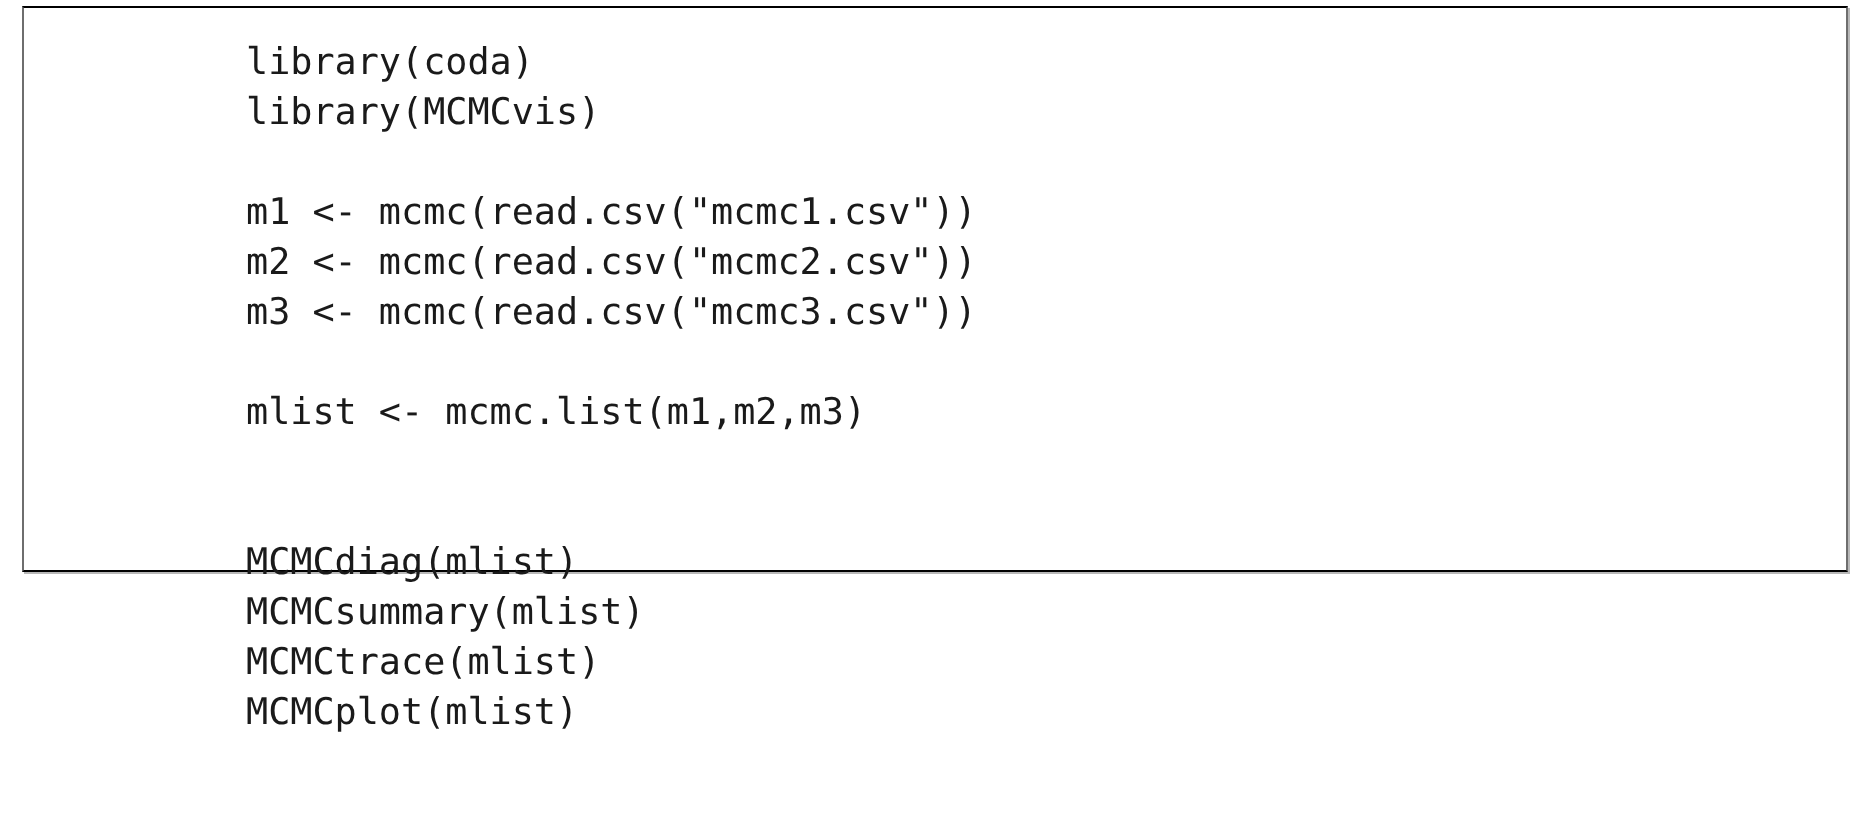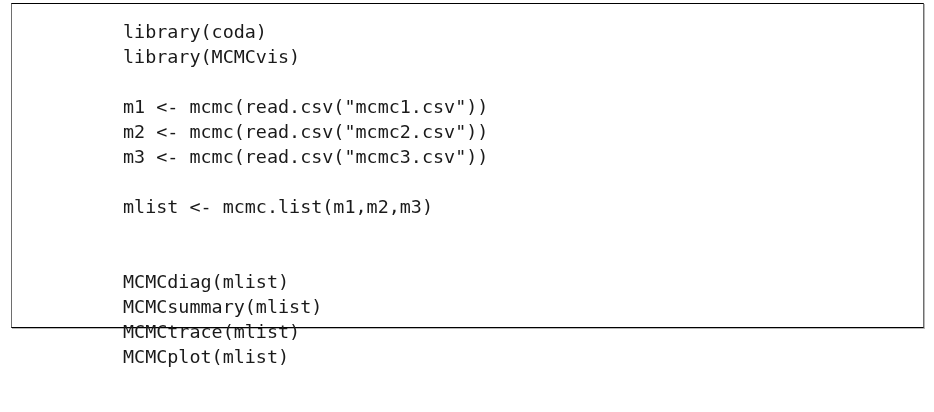--- a/index.html
+++ b/index.html
@@ -20,21 +20,21 @@
     height: 412px;
     background: #ffffff;
   }
 
   
   #code-frame {
     position: absolute;
     left: 11px;
     top: 3px;
     width: 913px;
-    height: 325px;
+    height: 283px;
     box-sizing: border-box;
     background: #ffffff;
     border-top: 1.6px solid #000000;
     border-bottom: 1.6px solid #000000;
     border-left: 1.6px solid #6e6e6e;
     border-right: 1.6px solid #6e6e6e;
     box-shadow: 1px 1px 0 0 #b8b8b8;
   }
 
   #code-listing {

